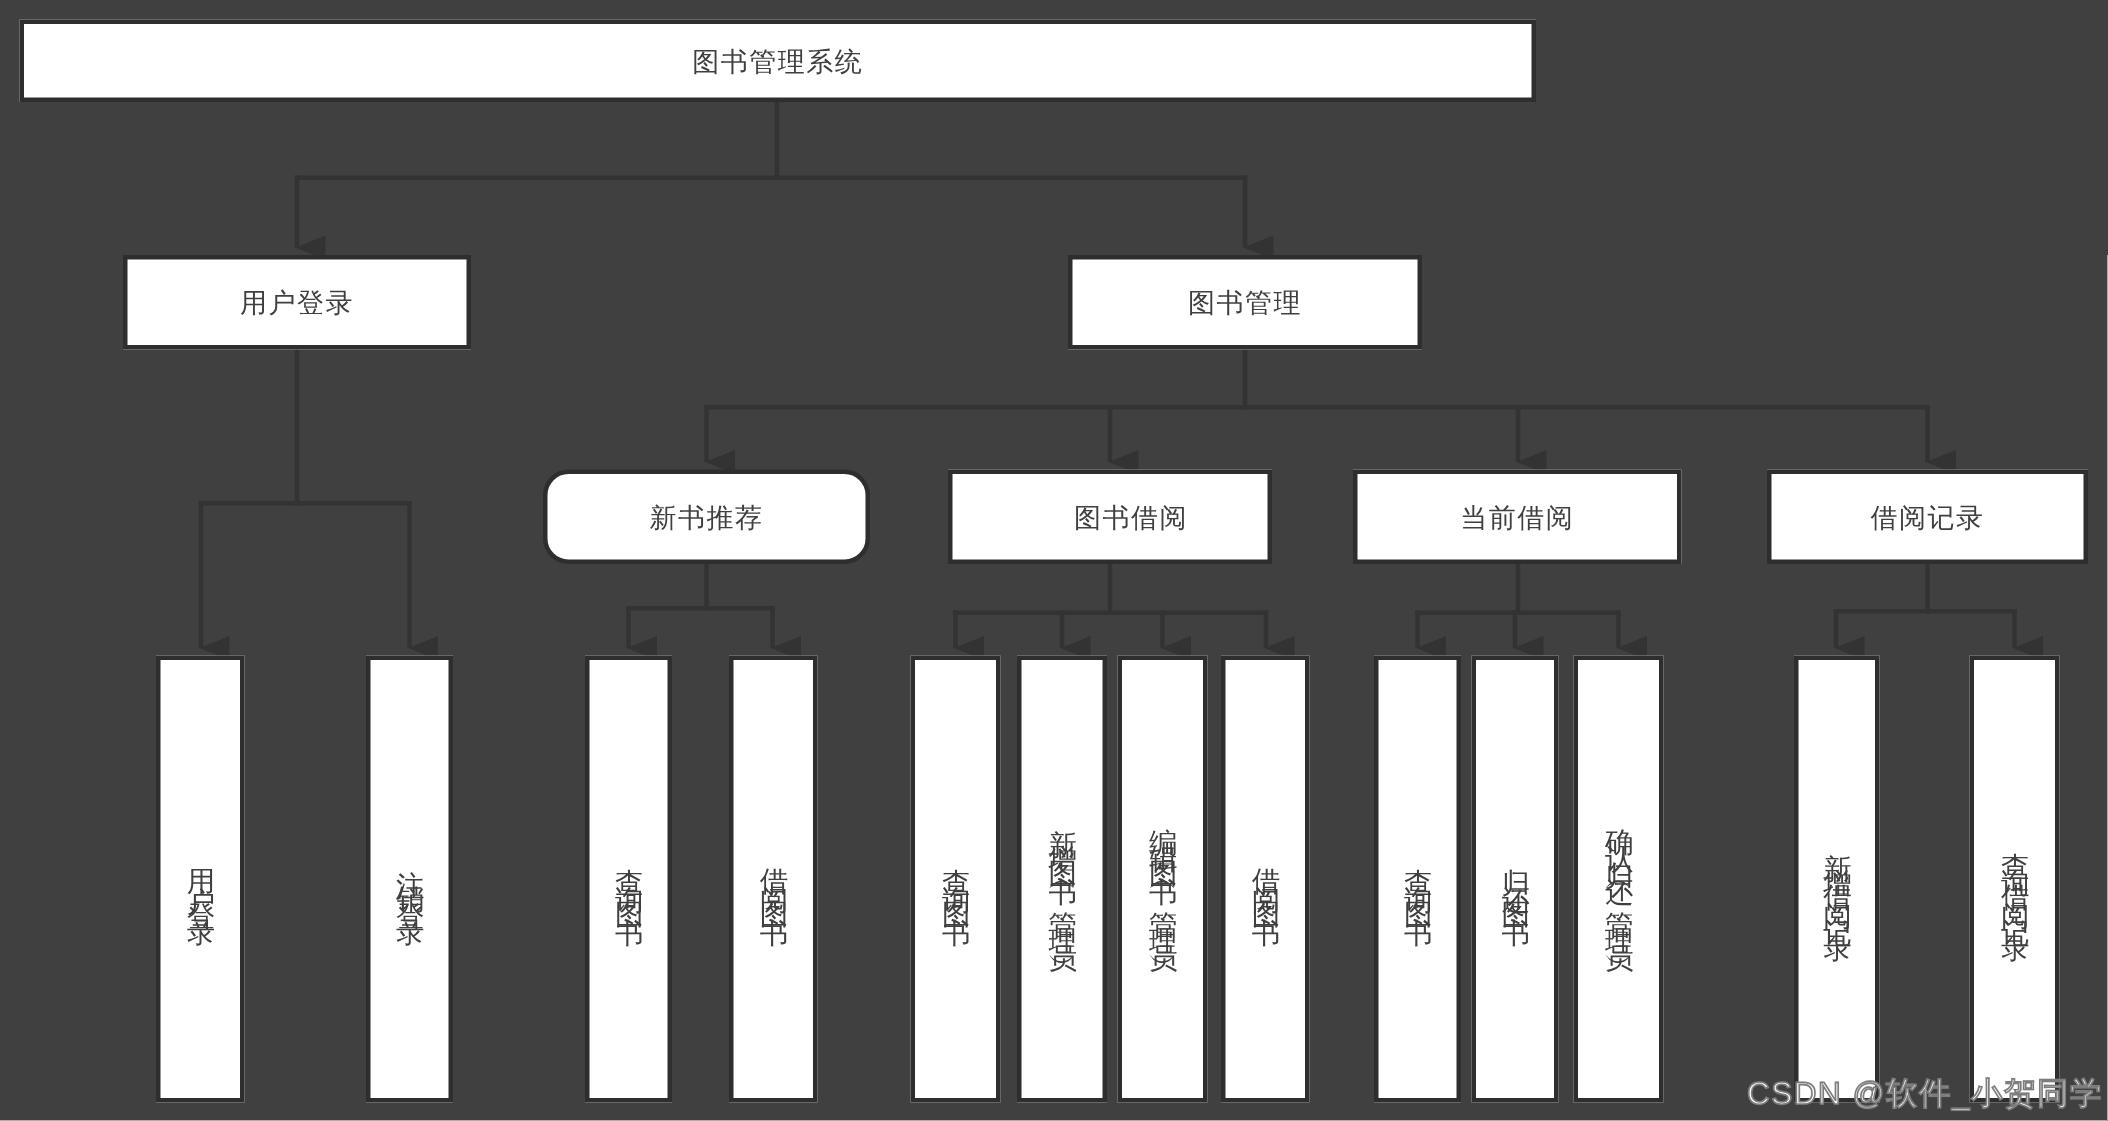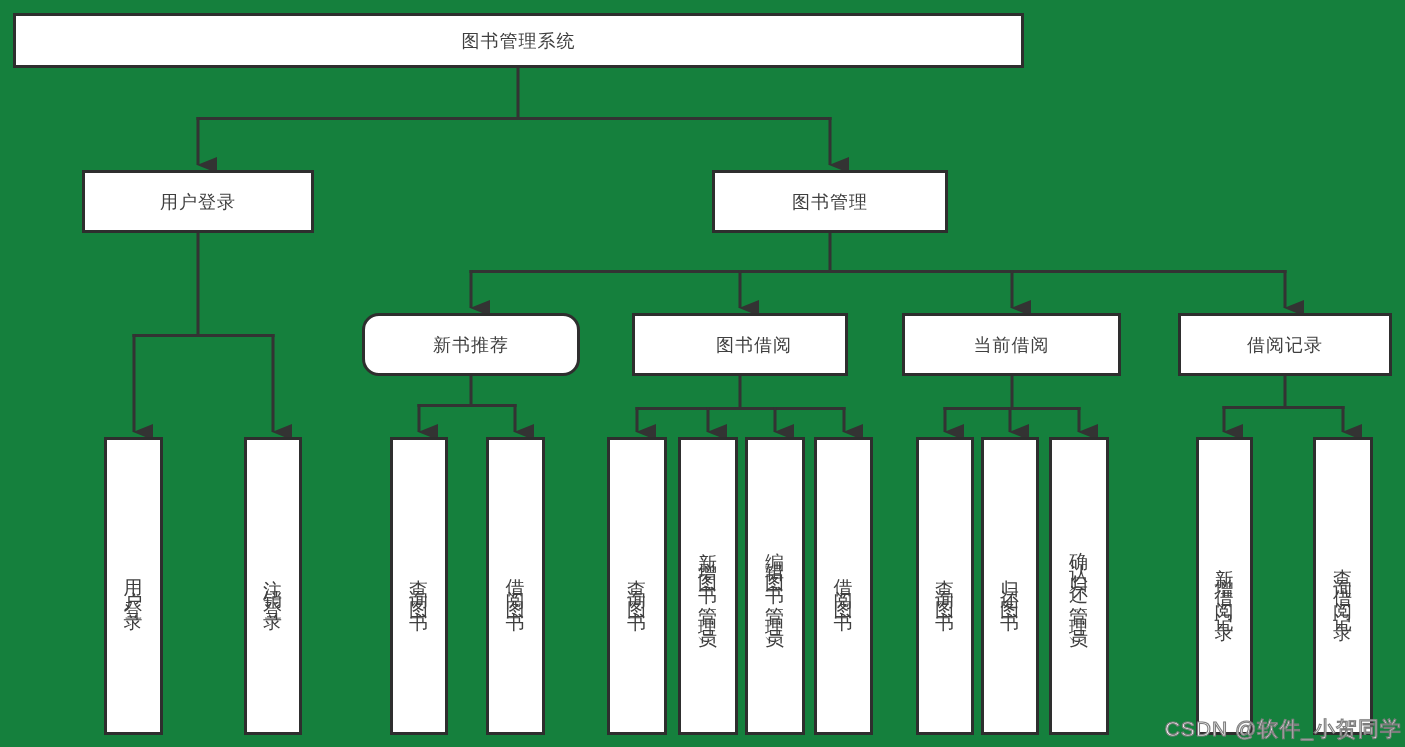--- a/index.html
+++ b/index.html
@@ -1,20 +1,20 @@
 <!DOCTYPE html>
 <html><head>
 <meta charset="utf-8">
 <style>
   html, body { margin: 0; padding: 0; background: #ffffff; }
   #stage {
     position: relative;
     width: 1405px;
     height: 747px;
-    background: #15803d;
+    background: #404040;
     font-family: "Liberation Sans", "DejaVu Sans", sans-serif;
     overflow: hidden;
   }
   #connectors {
     position: absolute;
     left: 0; top: 0;
     width: 1405px; height: 747px;
   }
   .box {
     position: absolute;

